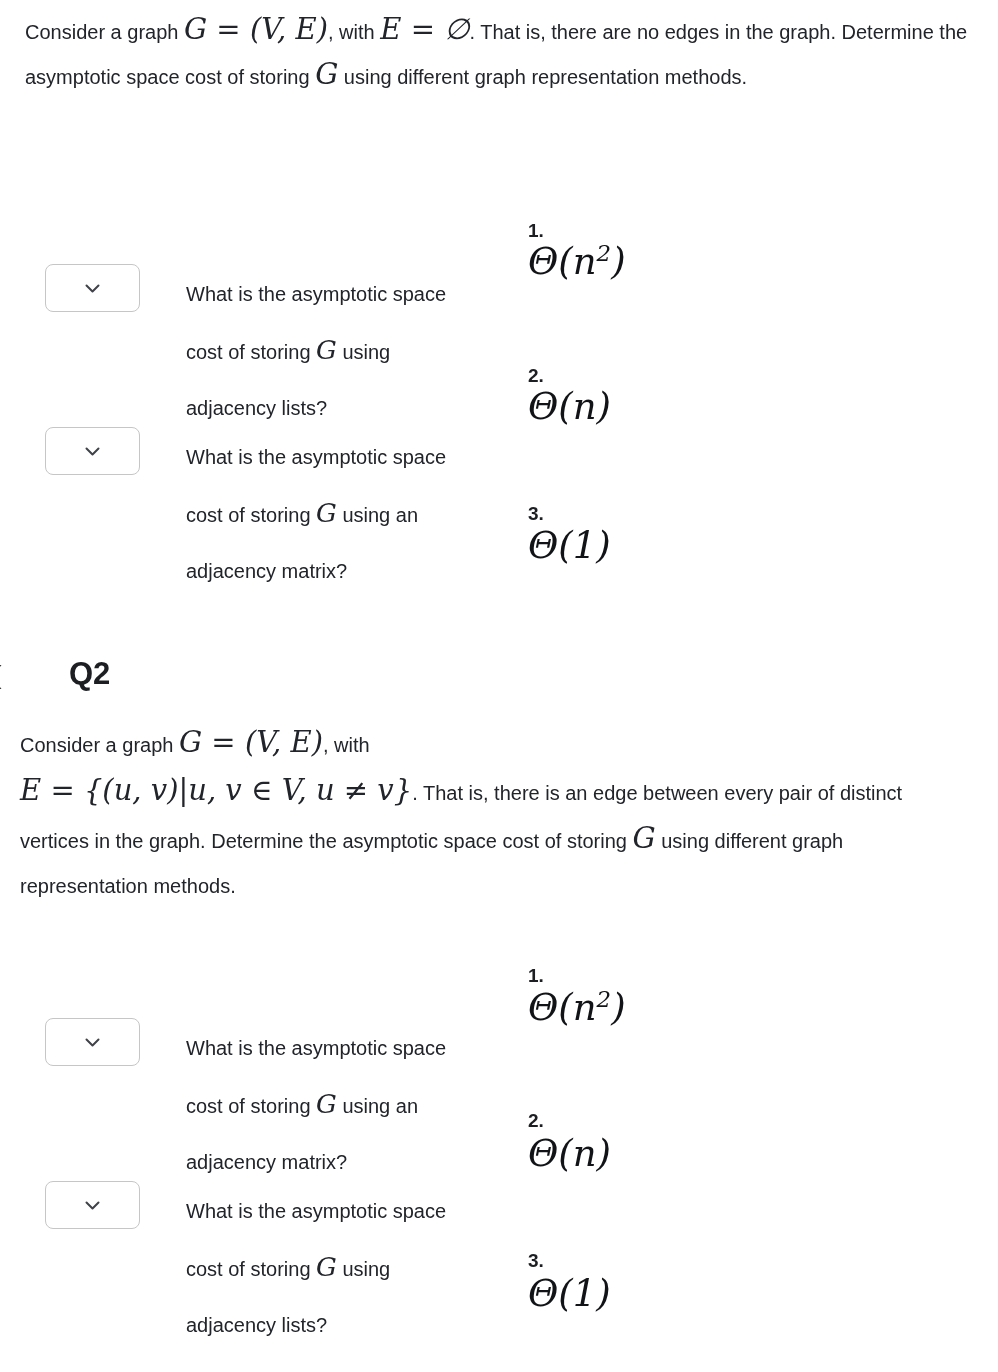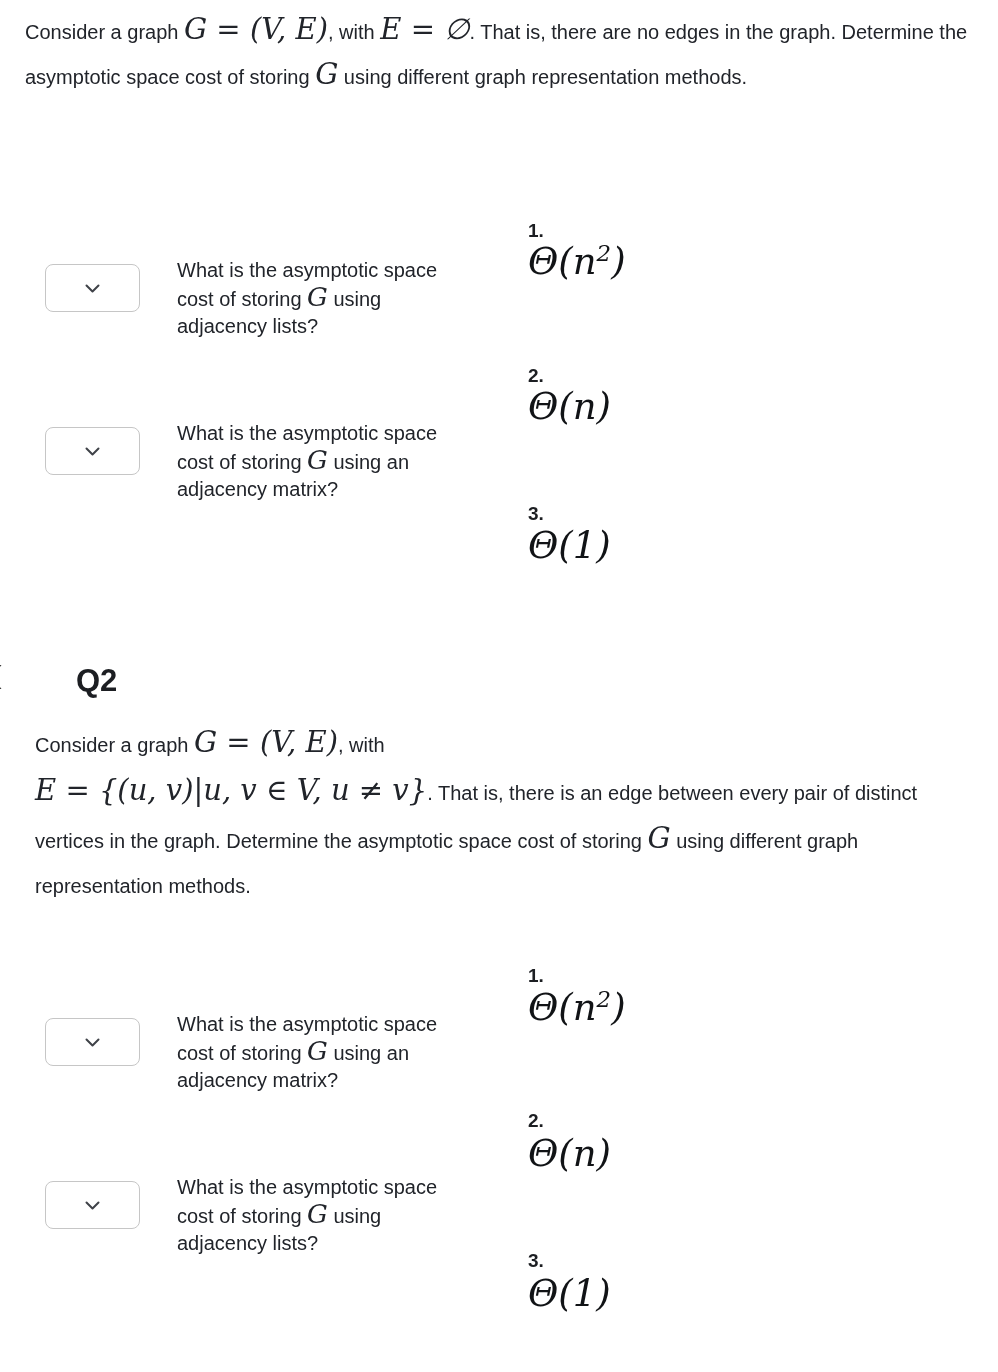--- a/index.html
+++ b/index.html
@@ -12,32 +12,32 @@
     color: #21242a;
     overflow: hidden;
     padding-left: 8px;
   }
   .intro {
     position: absolute;
     margin: 0;
     font-size: 20px;
   }
   .intro.q1 { left: 25px; top: 8px;  width: 952px; line-height: 42px; }
-  .intro.q2 { left: 35px; top: 720px; width: 952px; line-height: 45px; }
+  .intro.q2 { left: 20px; top: 720px; width: 952px; line-height: 45px; }
   .m {
     font-family: "DejaVu Serif", serif;
     font-style: italic;
     font-size: 29px;
     white-space: nowrap;
   }
   .prompt {
     position: absolute;
-    margin: 4px;
+    margin: 13px;
     font-size: 20px;
-    line-height: 27px;
+    line-height: 56px;
     width: 278px;
   }
   .prompt .m { font-size: 26px; }
   .dropdown {
     position: absolute;
     width: 95px;
     height: 48px;
     border: 1px solid #c6c6c6;
     border-radius: 8px;
     background: #ffffff;
@@ -62,21 +62,21 @@
     font-style: italic;
     font-size: 37px;
     color: #111316;
     white-space: nowrap;
   }
   .opt-val sup { font-size: 0.62em; }
   .q2-heading {
     position: absolute;
     left: 68px;
     top: 655px;
-    margin: 8px;
+    margin: 1px;
     font-size: 31px;
     font-weight: 600;
     color: #1c1e22;
   }
   .artifact {
     position: absolute;
     left: -7px;
     top: 660px;
     font-size: 26px;
     color: #3a3a3a;

